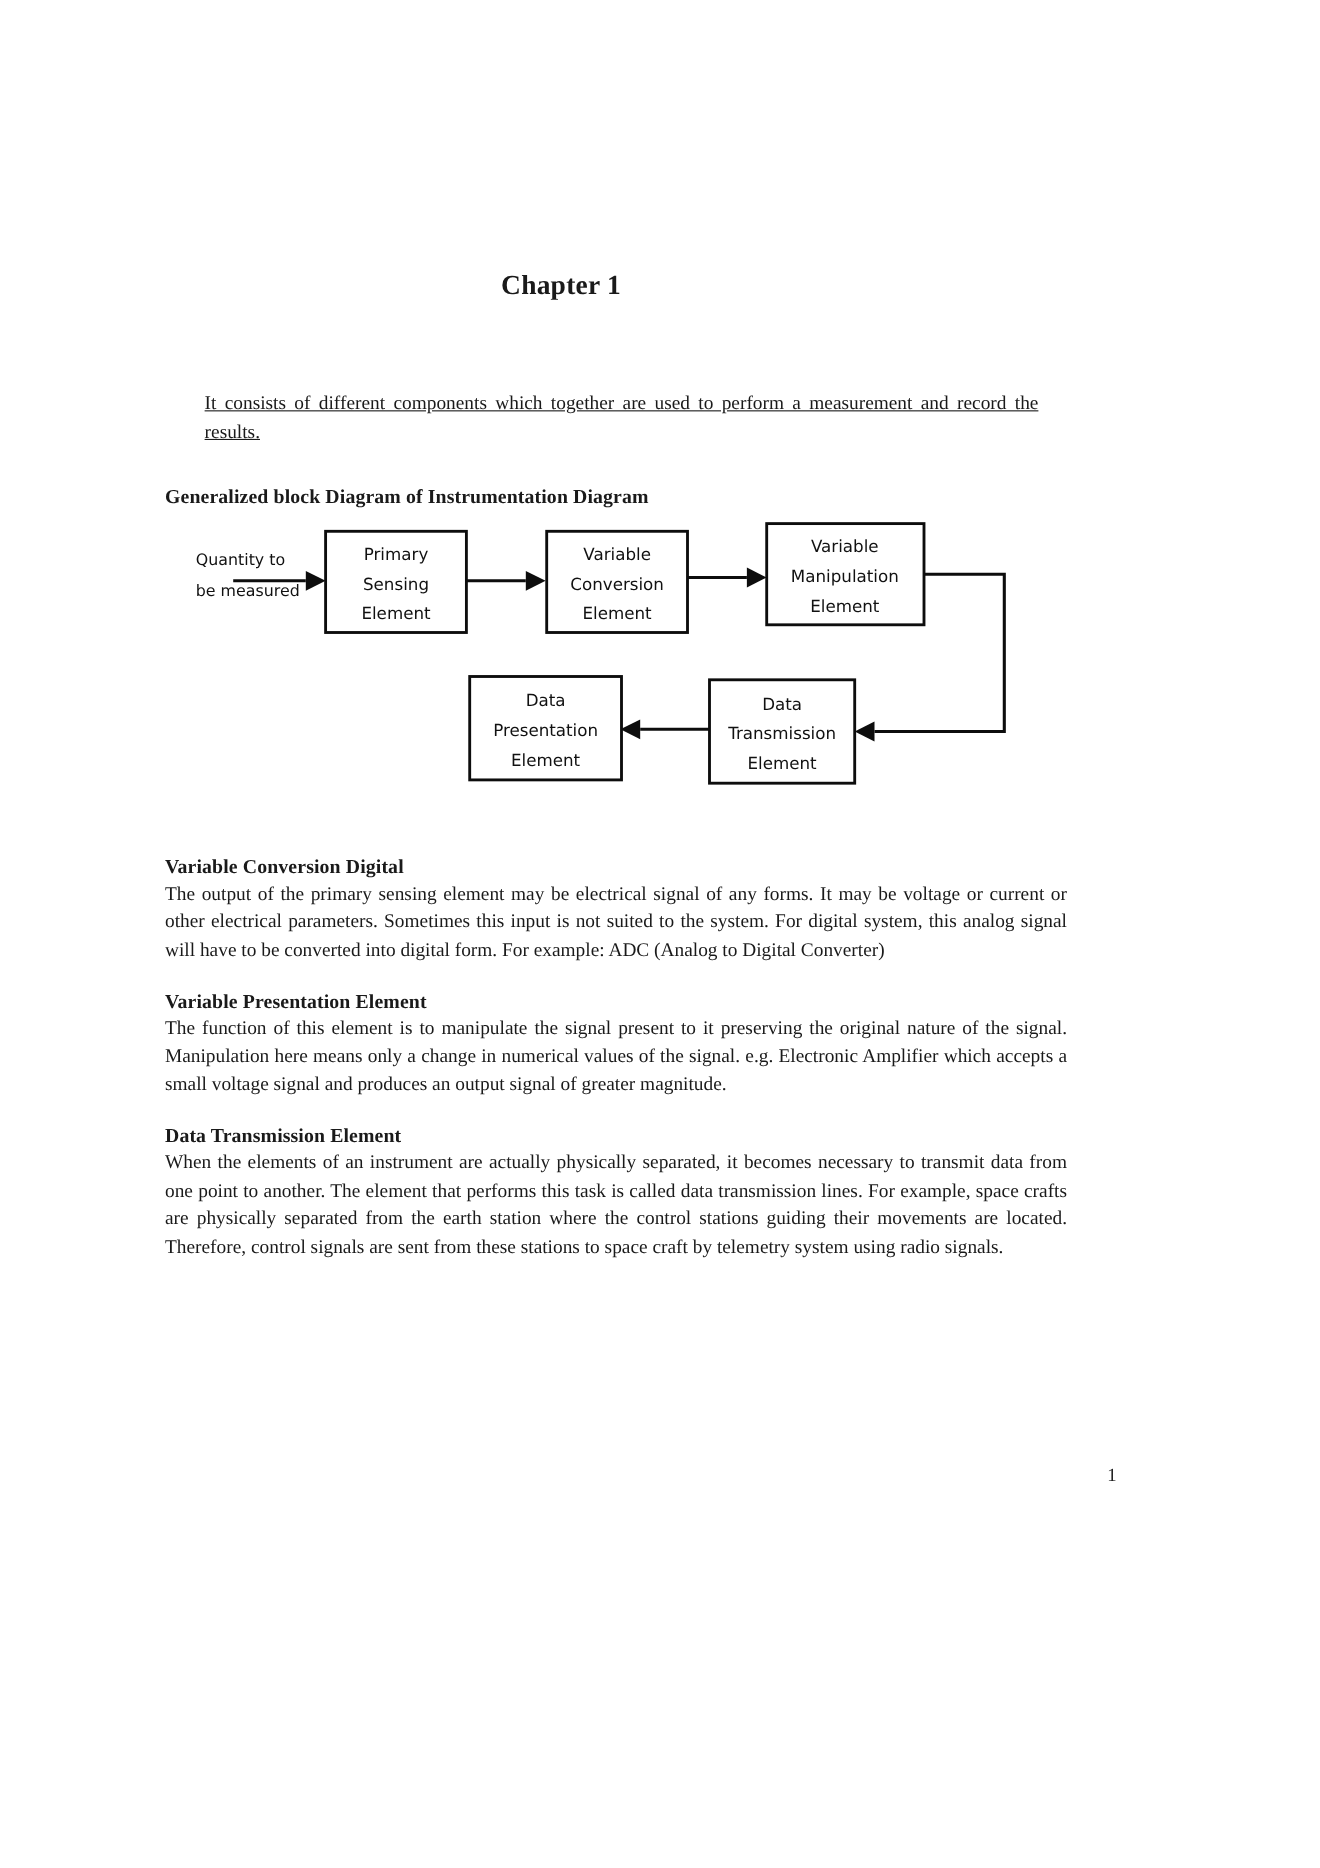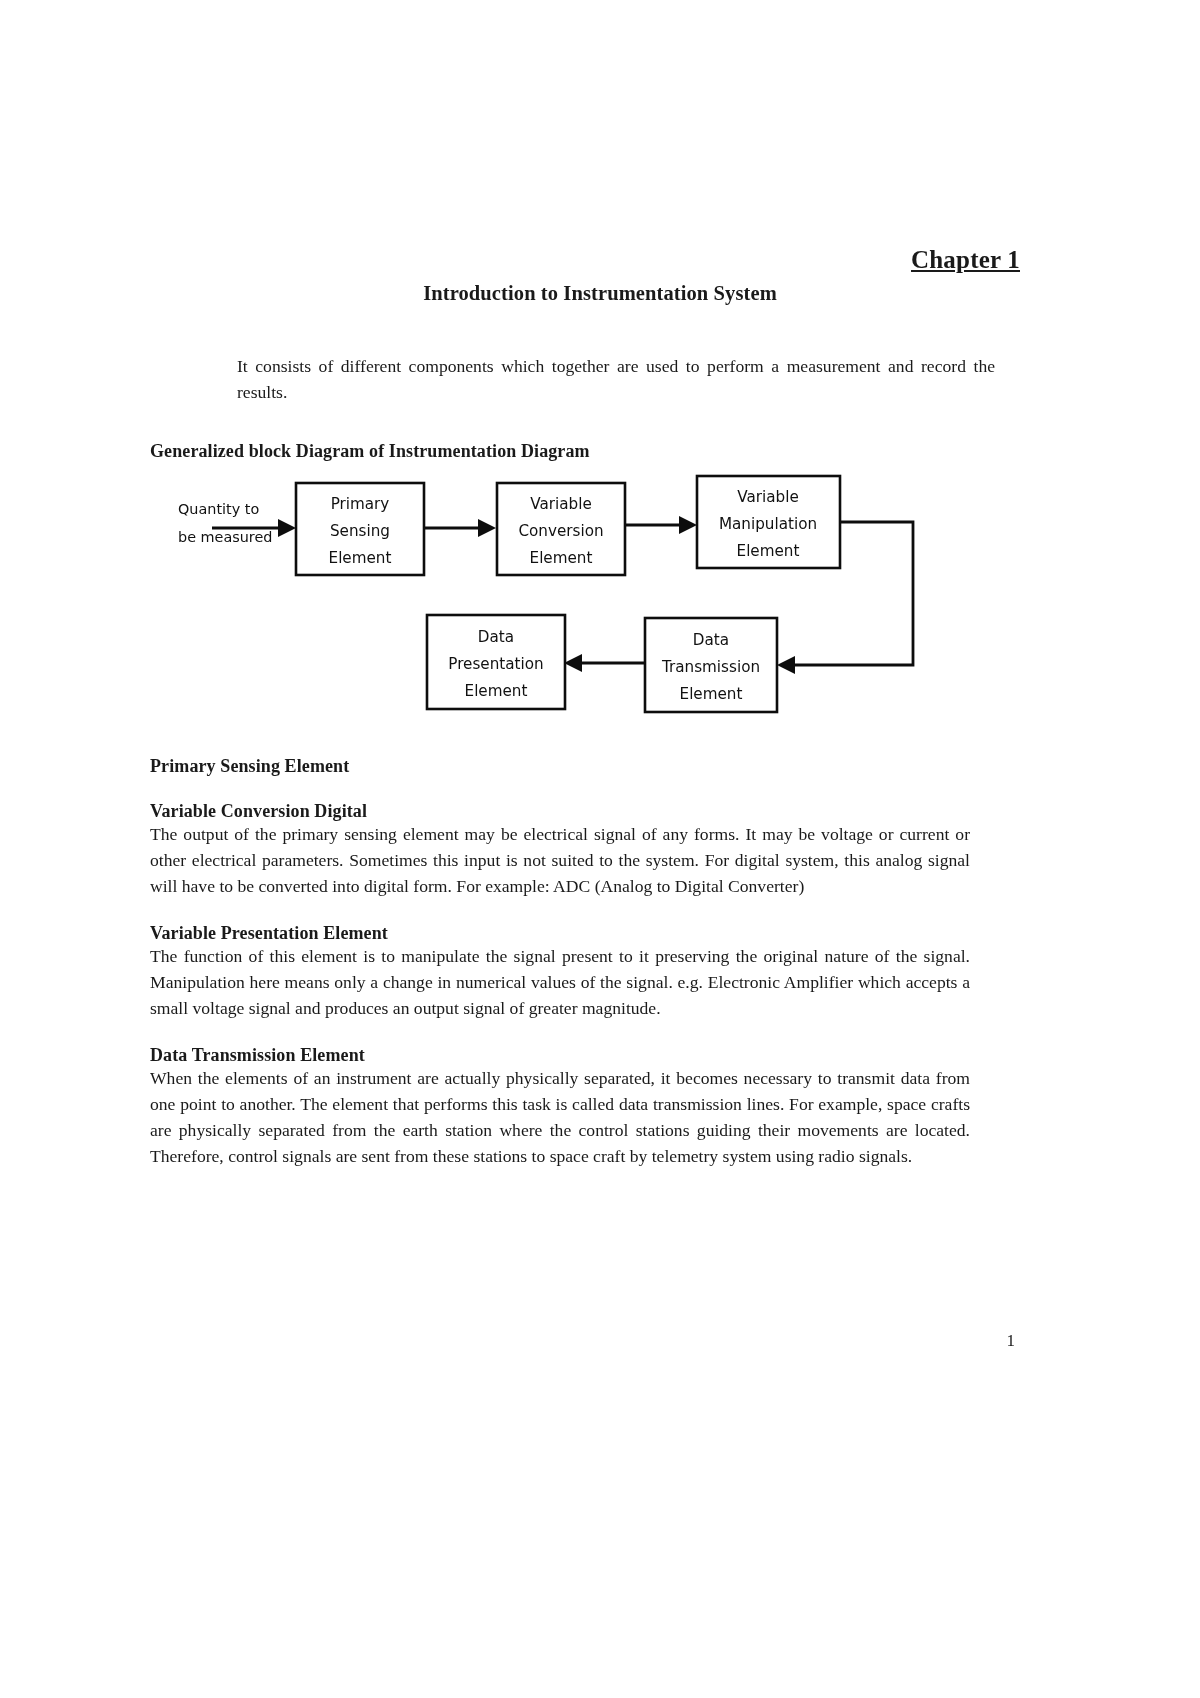--- a/index.html
+++ b/index.html
@@ -22,26 +22,25 @@
     inset: 0;
     background: #ffffff;
   }
 
   
   .chapter-title {
     position: absolute;
     top: 246px;
     left: 0;
     width: 1020px;
-    text-align: right;
+    text-align: center;
     font-size: 25px;
     font-weight: bold;
     letter-spacing: 0.2px;
     line-height: 1.15;
-    text-decoration: underline;
   }
   .chapter-subtitle {
     position: absolute;
     top: 281px;
     left: 0;
     width: 1200px;
     text-align: center;
     font-size: 20.5px;
     font-weight: bold;
     letter-spacing: 0.1px;
@@ -66,22 +65,23 @@
   p.body-text {
     font-size: 17.6px;
     line-height: 1.47;
     margin: 0;
     text-align: justify;
     text-justify: inter-word;
   }
 
   .indent-block {
     margin-top: 24px;
-    margin-left: 87px;
+    margin-left: 36px;
     width: 758px;
+    text-decoration: underline;
   }
 
   .gap-lg { height: 34px; }
   .gap-md { height: 22px; }
 
   
   .diagram {
     position: absolute;
     left: 150px;
     top: 470px;
@@ -128,21 +128,20 @@
     top: 755px;
     width: 820px;
   }
 </style>
 </head>
 <body>
 
 <div class="page">
 
   <div class="chapter-title">Chapter 1</div>
-  <div class="chapter-subtitle">Introduction to Instrumentation System</div>
 
   <div class="content">
     <div class="indent-block">
       <p class="body-text">It consists of different components which together are used to perform a measurement and record the results.</p>
     </div>
     <div class="gap-lg"></div>
     <h3 class="sec-head">Generalized block Diagram of Instrumentation Diagram</h3>
   </div>
 
   <div class="diagram">
@@ -210,21 +209,20 @@
         <text class="dg-inlabel" x="346" y="199" text-anchor="middle">Presentation</text>
         <text class="dg-inlabel" x="346" y="226" text-anchor="middle">Element</text>
       </g>
 
     </svg>
   </div>
 
   <div class="lower-sections">
 
     <div>
-      <h3 class="sec-head">Primary Sensing Element</h3>
     </div>
 
     <div class="gap-md"></div>
 
     <div>
       <h3 class="sec-head">Variable Conversion Digital</h3>
       <p class="body-text">The output of the primary sensing element may be electrical signal of any forms. It may be voltage or current or other electrical parameters. Sometimes this input is not suited to the system. For digital system, this analog signal will have to be converted into digital form. For example: ADC (Analog to Digital Converter)</p>
     </div>
 
     <div class="gap-md"></div>

